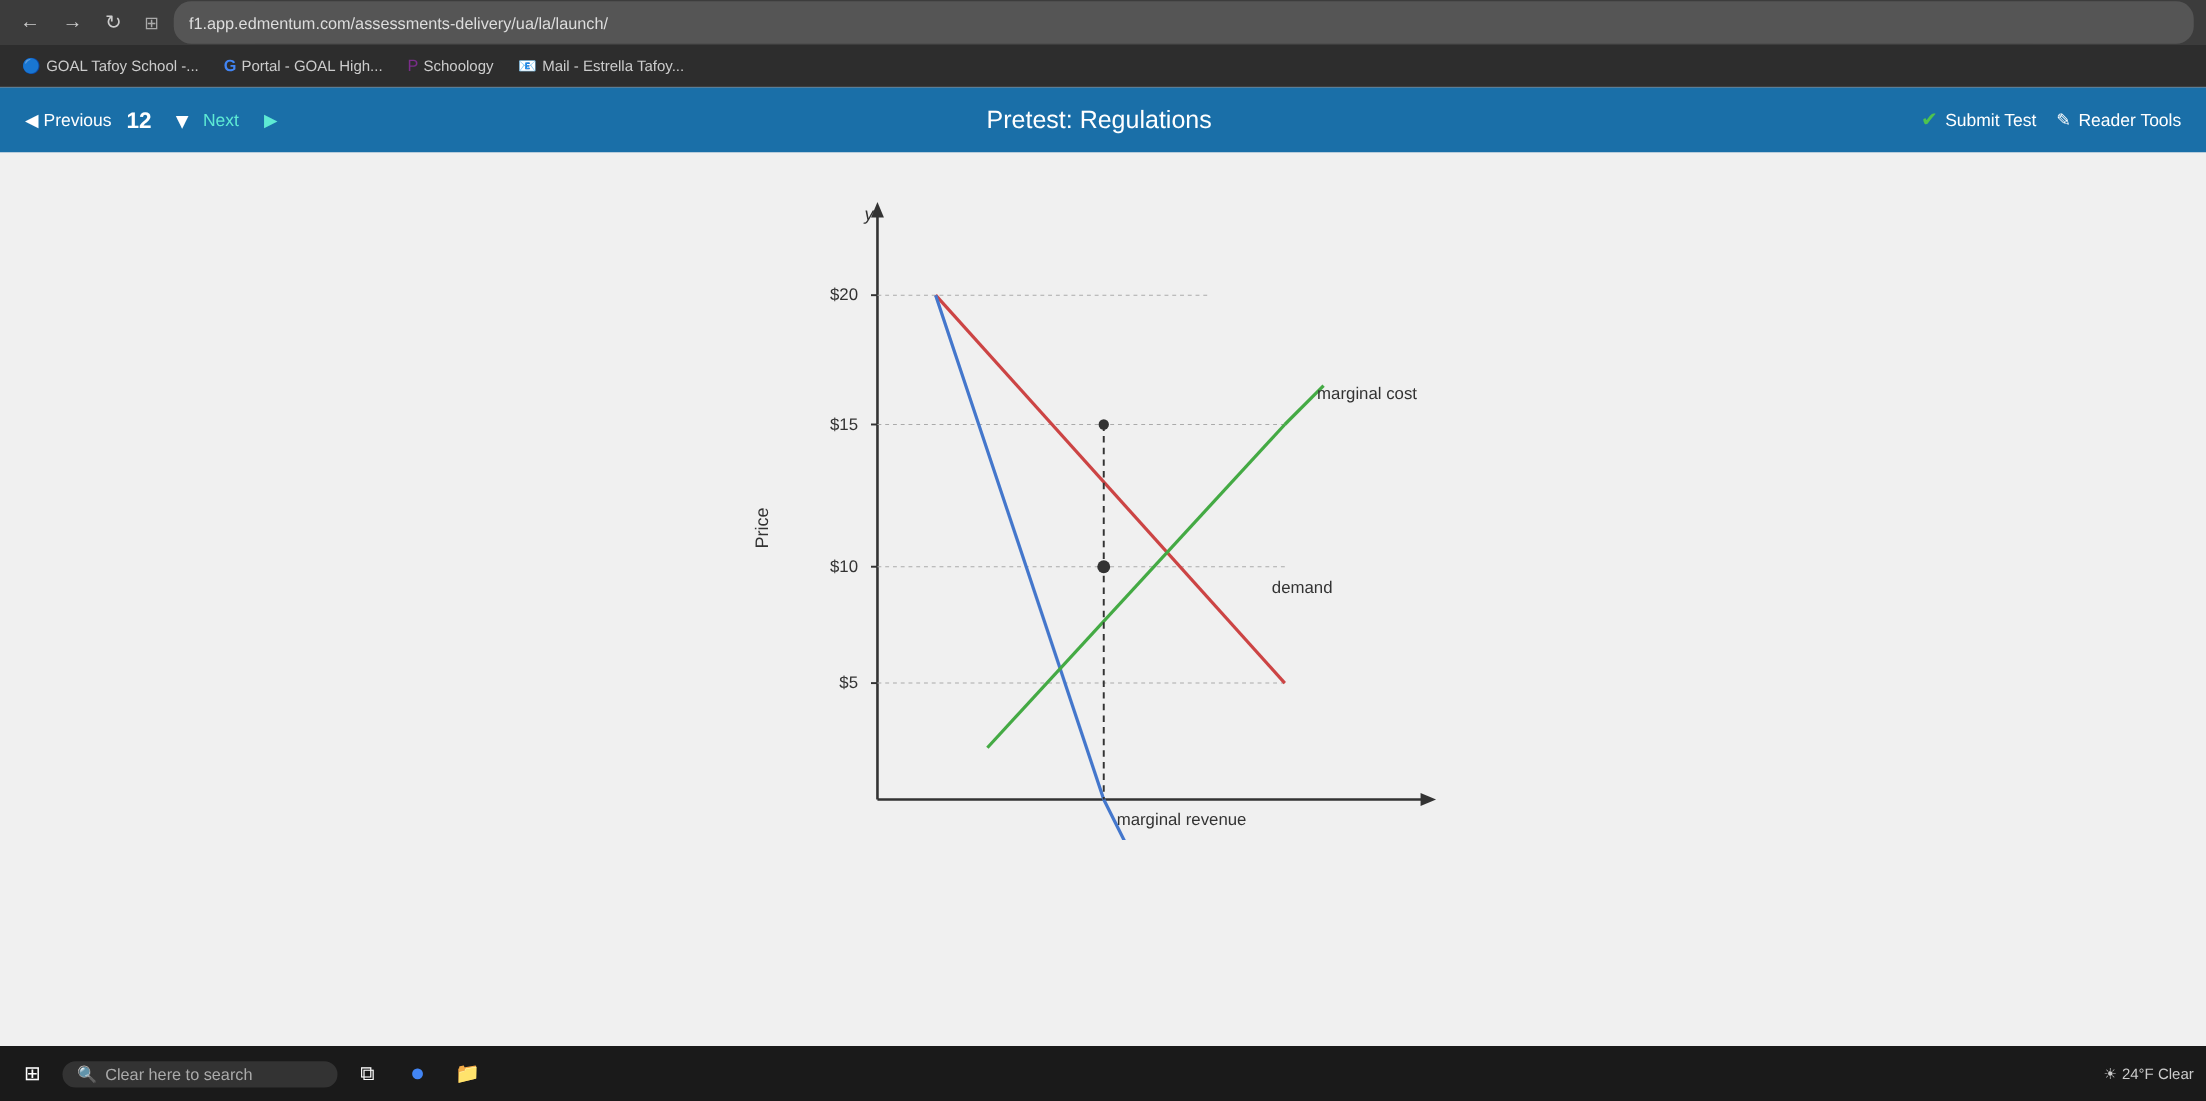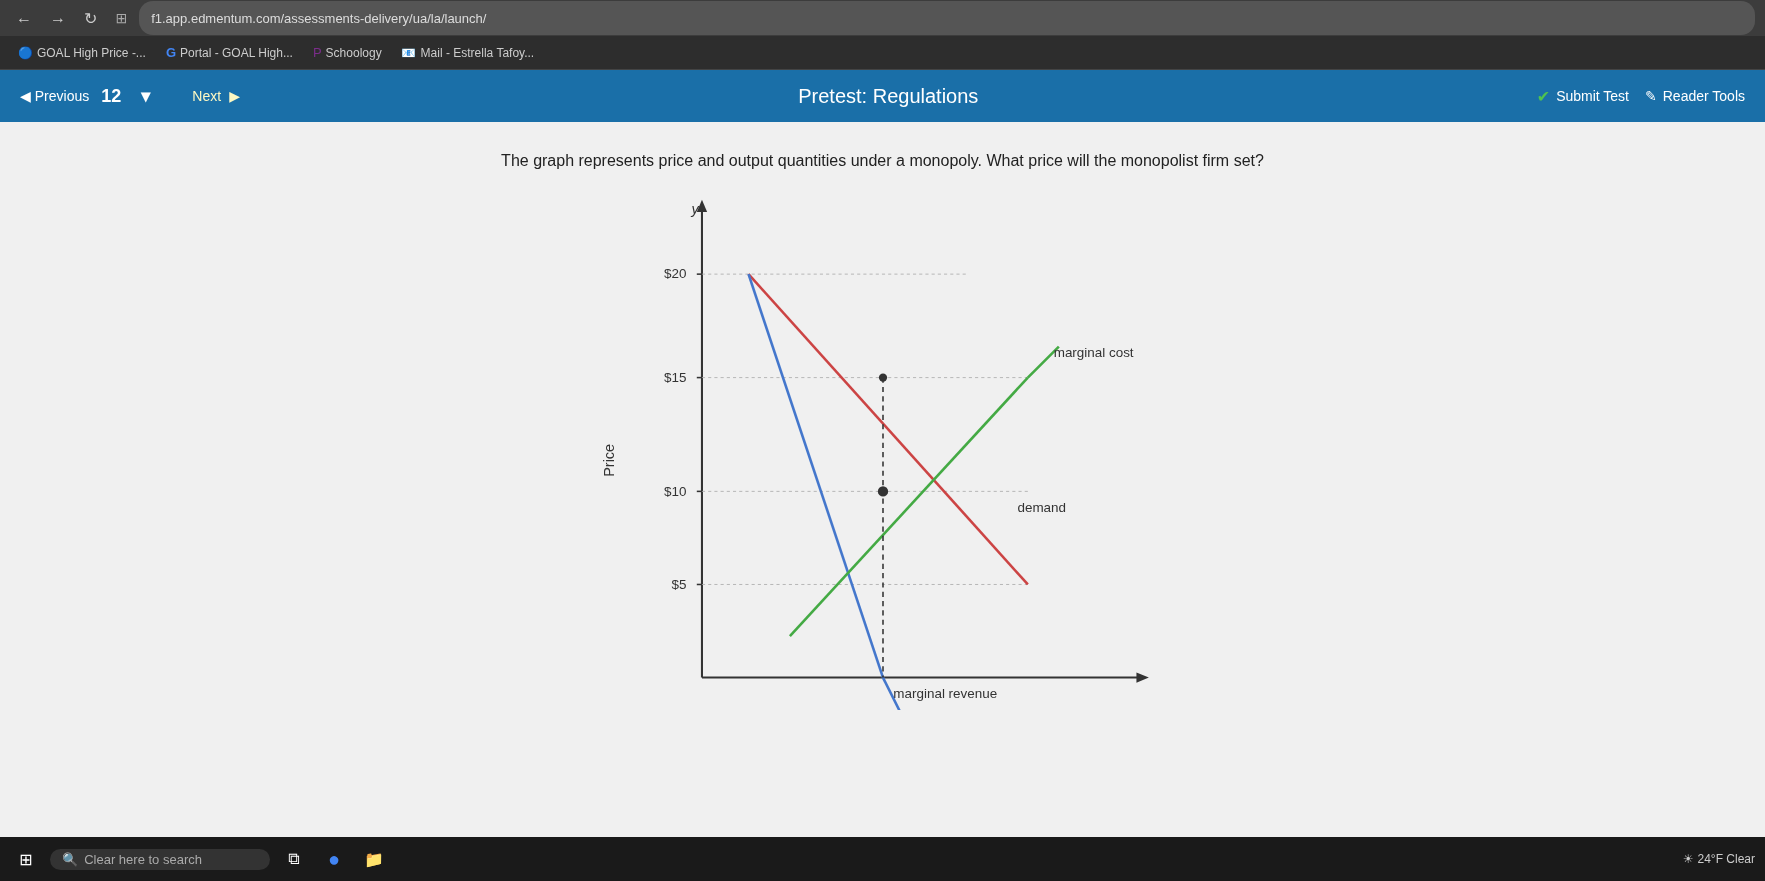--- a/index.html
+++ b/index.html
@@ -20,21 +20,21 @@
     .bookmark-item { display: flex; align-items: center; gap: 4px; padding: 3px 8px; border-radius: 4px; cursor: pointer; color: #ccc; font-size: 12px; white-space: nowrap; }
     .bookmark-icon { font-size: 12px; }
 
     
     .content-area { background: #e8e8e8; flex: 1; display: flex; flex-direction: column; }
 
     
     .top-nav { background: #1a6fa8; height: 52px; display: flex; align-items: center; padding: 0 20px; gap: 12px; }
     .prev-btn { color: white; cursor: pointer; display: flex; align-items: center; gap: 4px; font-size: 14px; text-decoration: none; }
     .question-num { color: white; font-size: 18px; font-weight: bold; display: flex; align-items: center; gap: 20px; cursor: pointer; }
-    .next-btn { color: #fef9c3; cursor: pointer; display: flex; align-items: center; gap: 8px; font-size: 14px; margin-left: 30px; }
+    .next-btn { color: #5eead4; cursor: pointer; display: flex; align-items: center; gap: 20px; font-size: 14px; }
     .test-title { color: white; font-size: 20px; font-weight: normal; flex: 1; text-align: center; }
     .right-actions { display: flex; align-items: center; gap: 16px; margin-left: auto; }
     .submit-btn { background: none; border: none; color: white; font-size: 14px; cursor: pointer; display: flex; align-items: center; gap: 6px; }
     .reader-tools-btn { background: none; border: none; color: white; font-size: 14px; cursor: pointer; display: flex; align-items: center; gap: 6px; }
 
     
     .question-area { flex: 1; background: #f0f0f0; padding: 30px 40px; display: flex; flex-direction: column; align-items: center; }
     .question-text { font-size: 16px; color: #222; margin-bottom: 20px; text-align: center; }
 
     
@@ -63,21 +63,21 @@
       <button class="nav-btn">→</button>
       <button class="nav-btn">↻</button>
     </div>
     <span class="grid-icon">⊞</span>
     <input class="address-input" type="text" value="f1.app.edmentum.com/assessments-delivery/ua/la/launch/" style="">
   </div>
 
   <div class="bookmarks-bar">
     <div class="bookmark-item">
       <span class="bookmark-icon">🔵</span>
-      <span>GOAL High Price -...</span>
+      <span>GOAL Tafoy School -...</span>
     </div>
     <div class="bookmark-item">
       <span class="bookmark-icon" style="color:#4285f4; font-weight:bold; font-size:13px;">G</span>
       <span>Portal - GOAL High...</span>
     </div>
     <div class="bookmark-item">
       <span class="bookmark-icon" style="color:#7b2d8b; font-size:13px;">P</span>
       <span>Schoology</span>
     </div>
     <div class="bookmark-item">
@@ -108,21 +108,20 @@
           <span>Submit Test</span>
         </button>
         <button class="reader-tools-btn">
           <span>✎</span>
           <span>Reader Tools</span>
         </button>
       </div>
     </div>
 
     <div class="question-area">
-      <div class="question-text">The graph represents price and output quantities under a monopoly. What price will the monopolist firm set?</div>
 
       <div class="chart-container">
         <svg class="chart-svg" viewBox="0 0 580 500" xmlns="http://www.w3.org/2000/svg">
 
           <text x="30" y="260" transform="rotate(-90,30,260)" text-anchor="middle" font-size="14" fill="#333">Price</text>
 
           <text x="105" y="22" font-size="14" fill="#333" font-style="italic">y</text>
 
           <line x1="115" y1="15" x2="115" y2="470" stroke="#333" stroke-width="2"></line>
 

